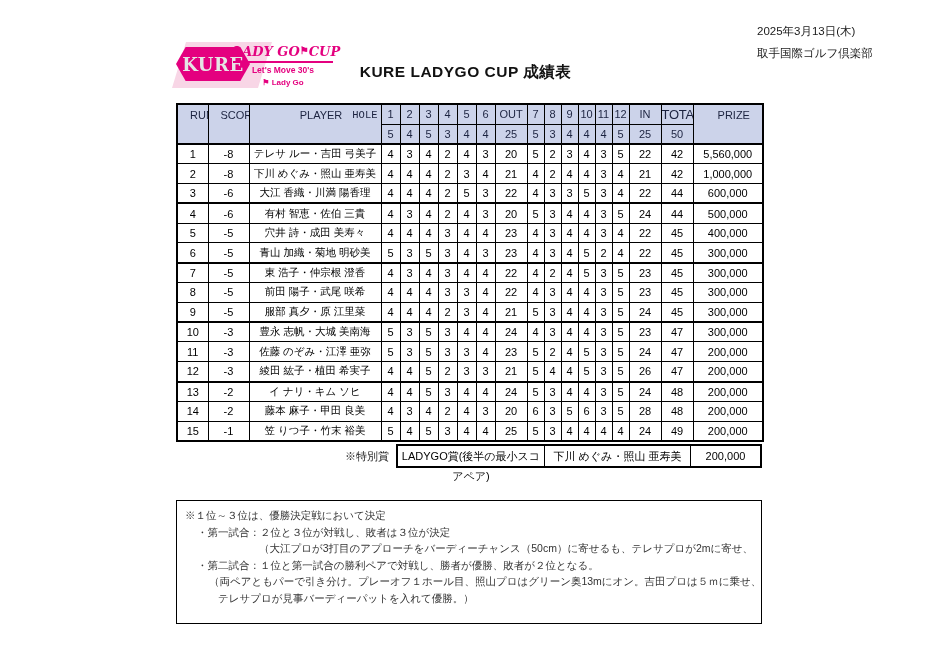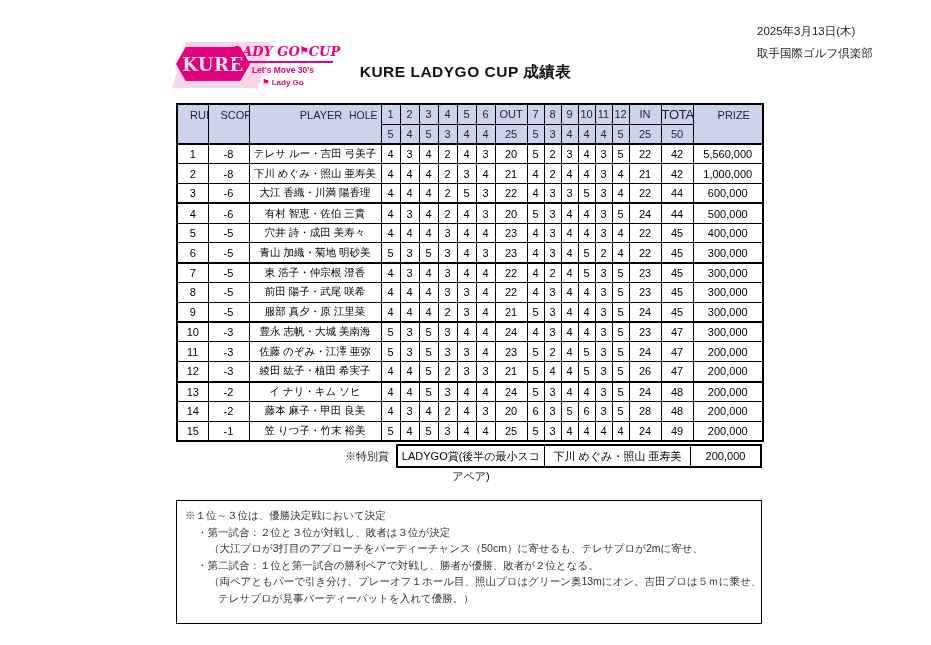--- a/index.html
+++ b/index.html
@@ -37,21 +37,21 @@
   .table-wrap { position: absolute; left: 176px; top: 103px; }
   table.results { border-collapse: collapse; table-layout: fixed; width: 586px;
     border: 2px solid #000; }
   table.results th, table.results td { border: 1px solid #000; padding: 0;
     text-align: center; vertical-align: middle; font-size: 11px; overflow: hidden; white-space: nowrap; }
   table.results thead th, table.results thead td { background: #ccd3ea; color: #1c2340; font-weight: normal; }
   table.results thead tr.hdr th { height: 20px; }
   table.results thead tr.par td { height: 20px; border-bottom: 2px solid #000; }
   table.results thead th.rs2 { border-bottom: 2px solid #000; vertical-align: top; padding-top: 4px; padding-left: 12px; }
   table.results th.player-h { position: relative; }
-  table.results th.player-h .hole-lbl { position: absolute; top: 4px; right: 3px; font-size: 10.5px; }
+  table.results th.player-h .hole-lbl { position: absolute; top: 4px; right: 3px; font-size: 10.5px; font-family: Liberation Mono, monospace; }
   table.results th.total-h { font-size: 13px; letter-spacing: -0.3px; }
   table.results tbody td { height: 19.8px; background: #fff; color: #000; }
   table.results tbody td.c-player { font-size: 10.5px; }
   table.results tbody td.c-prize { font-size: 11px; }
   table.results tbody tr.group-end td { border-bottom: 2px solid #000; }
 
   
   .special-row { position: absolute; left: 176px; top: 444px; width: 586px;
     display: flex; justify-content: flex-end; align-items: center; }
   .special-label { font-size: 11px; color: #1a1a1a; margin-right: 7px; }
@@ -64,21 +64,21 @@
 
   .footnote { position: absolute; left: 176px; top: 469px; width: 586px;
     text-align: right; font-size: 11px; color: #1a1a1a; }
 
   
   .notes-box { position: absolute; left: 176px; top: 500px; width: 586px; height: 124px;
     border: 1px solid #000; background: #fff; padding: 6px 8px 0 8px; }
   .note-line { font-size: 10.5px; line-height: 16.6px; color: #333; white-space: nowrap; }
   .note-line.ind0 { padding-left: 0; }
   .note-line.ind1 { padding-left: 12px; }
-  .note-line.ind2 { padding-left: 24px; }
+  .note-line.ind2 { padding-left: 24px; text-align: right; }
   .note-line.ind3 { padding-left: 33px; }
 </style>
 </head>
 <body>
 
 <div id="page">
 
   <div class="date-block">
     <div>2025年3月13日(木)</div>
     <div>取手国際ゴルフ倶楽部</div>

